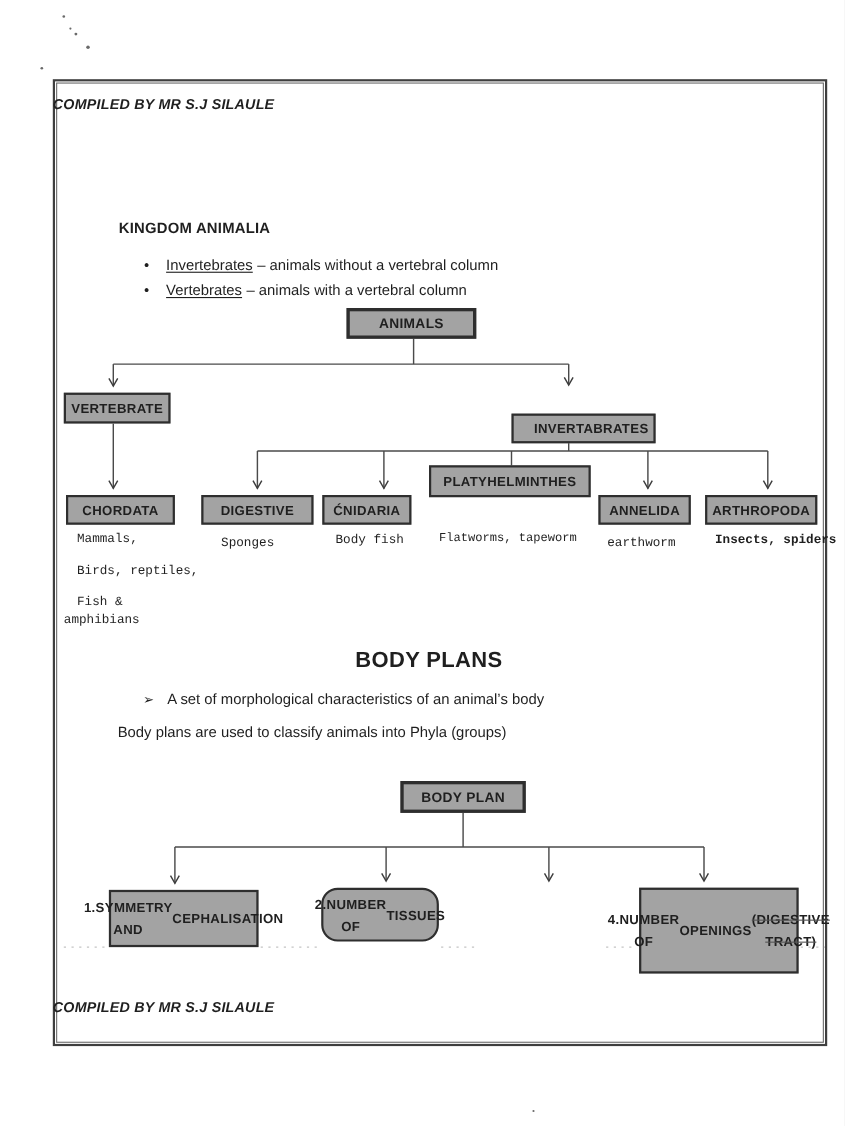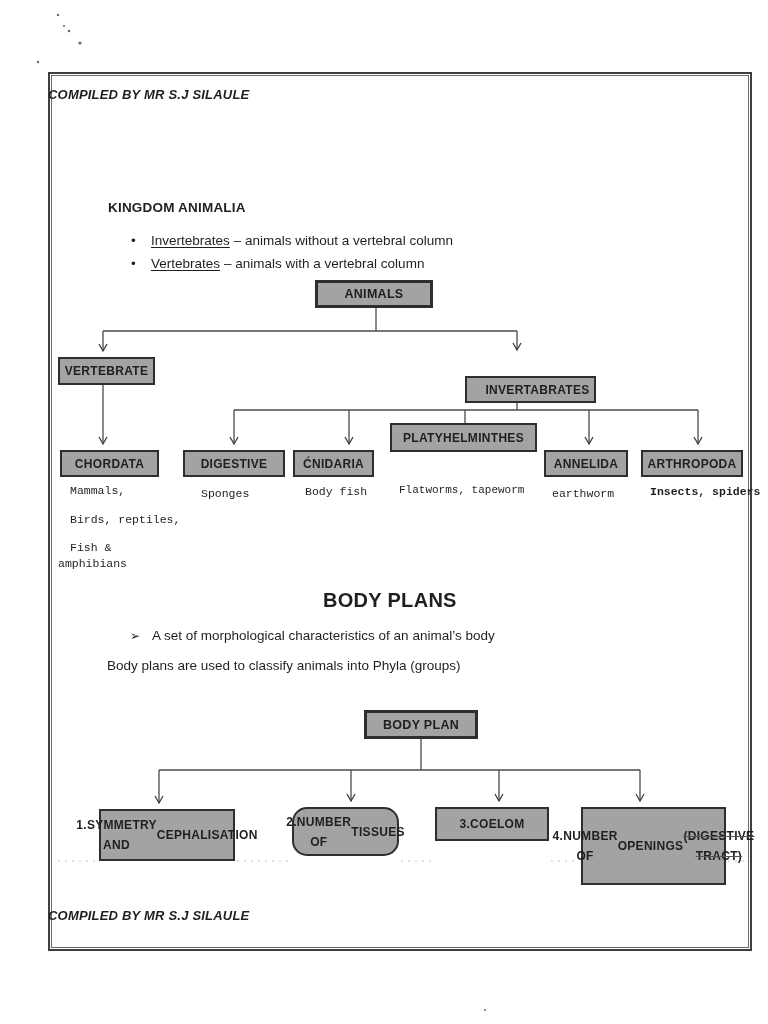--- a/index.html
+++ b/index.html
@@ -125,23 +125,20 @@
   <div class="node root" style="left:364px;top:710px;width:108px;height:23px;">BODY PLAN</div>
 
   <div class="node criterion" style="left:99px;top:809px;width:132px;height:48px;">
     <span>1.SYMMETRY AND</span>
     <span>CEPHALISATION</span>
   </div>
   <div class="node criterion" style="left:292px;top:807px;width:103px;height:45px;border-radius:15px;">
     <span>2.NUMBER OF</span>
     <span>TISSUES</span>
   </div>
-  <div class="node criterion" style="left:435px;top:807px;width:110px;height:30px;">
-    <span>3.COELOM</span>
-  </div>
   <div class="node criterion" style="left:581px;top:807px;width:141px;height:74px;">
     <span>4.NUMBER OF</span>
     <span>OPENINGS</span>
     <span class="strike">(DIGESTIVE TRACT)</span>
   </div>
 
   <div class="abs center-frame doc-footer" style="top:908px;">COMPILED BY MR S.J SILAULE</div>
 
 </div>
 

